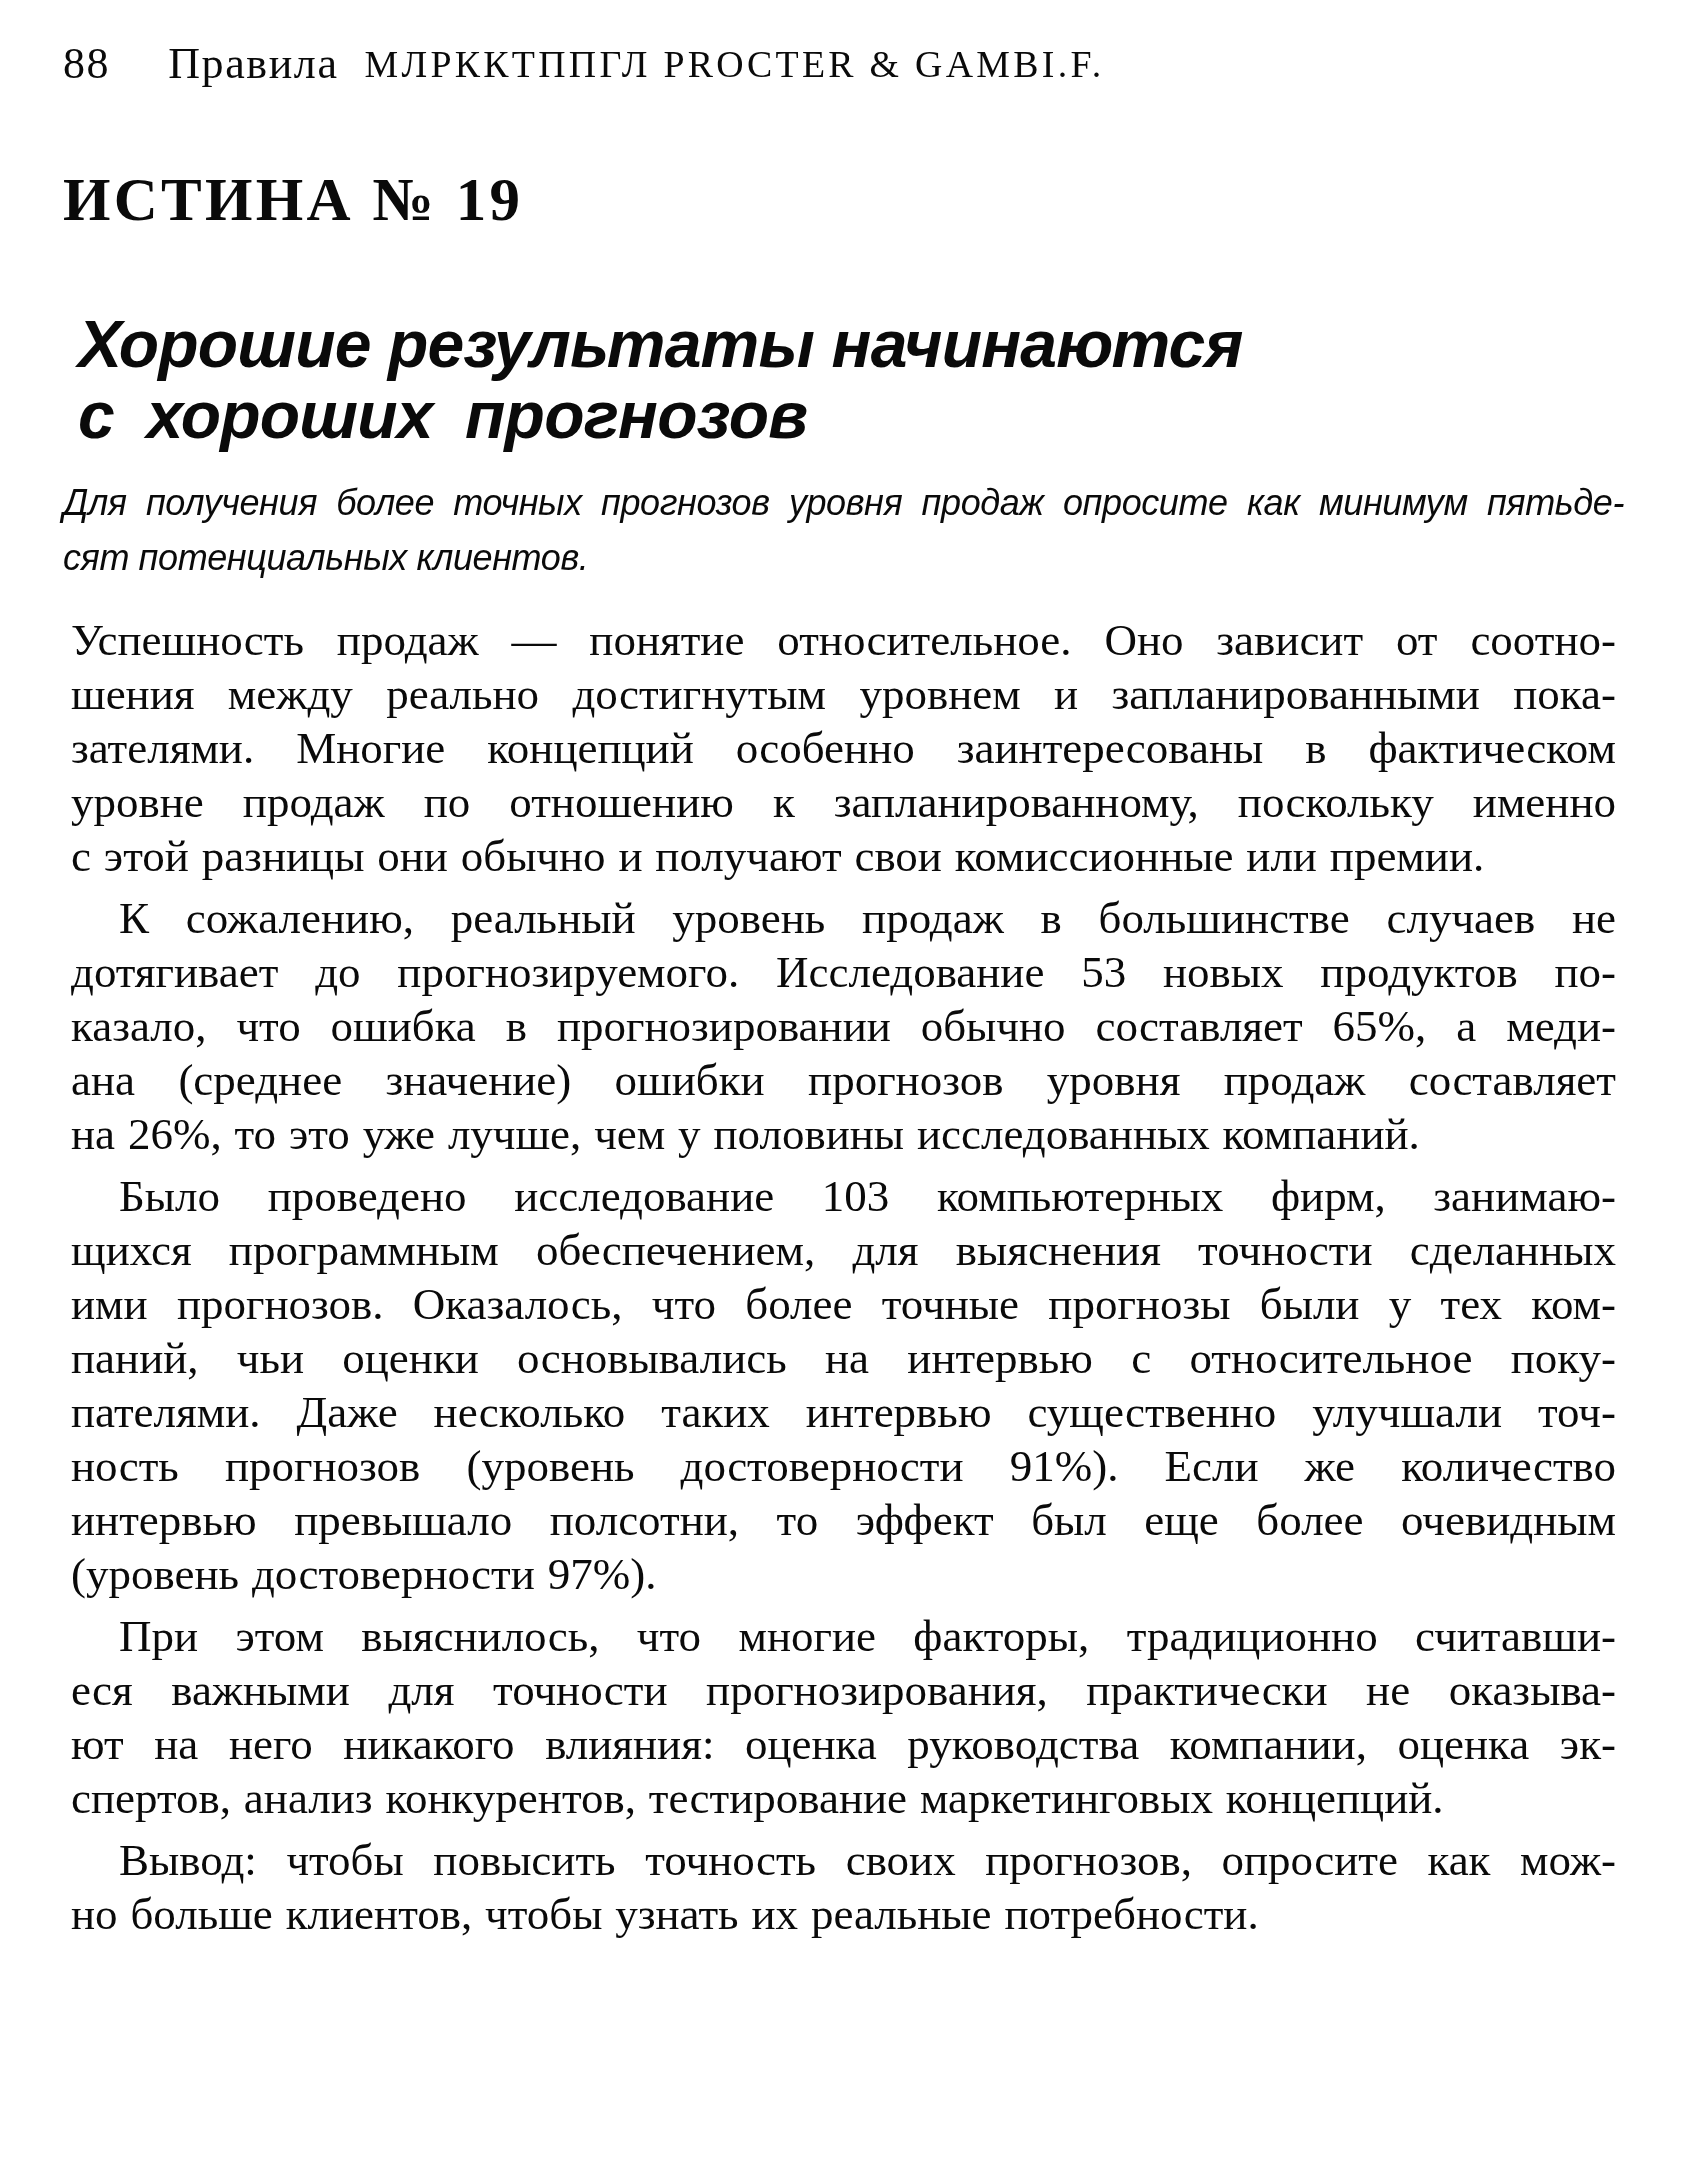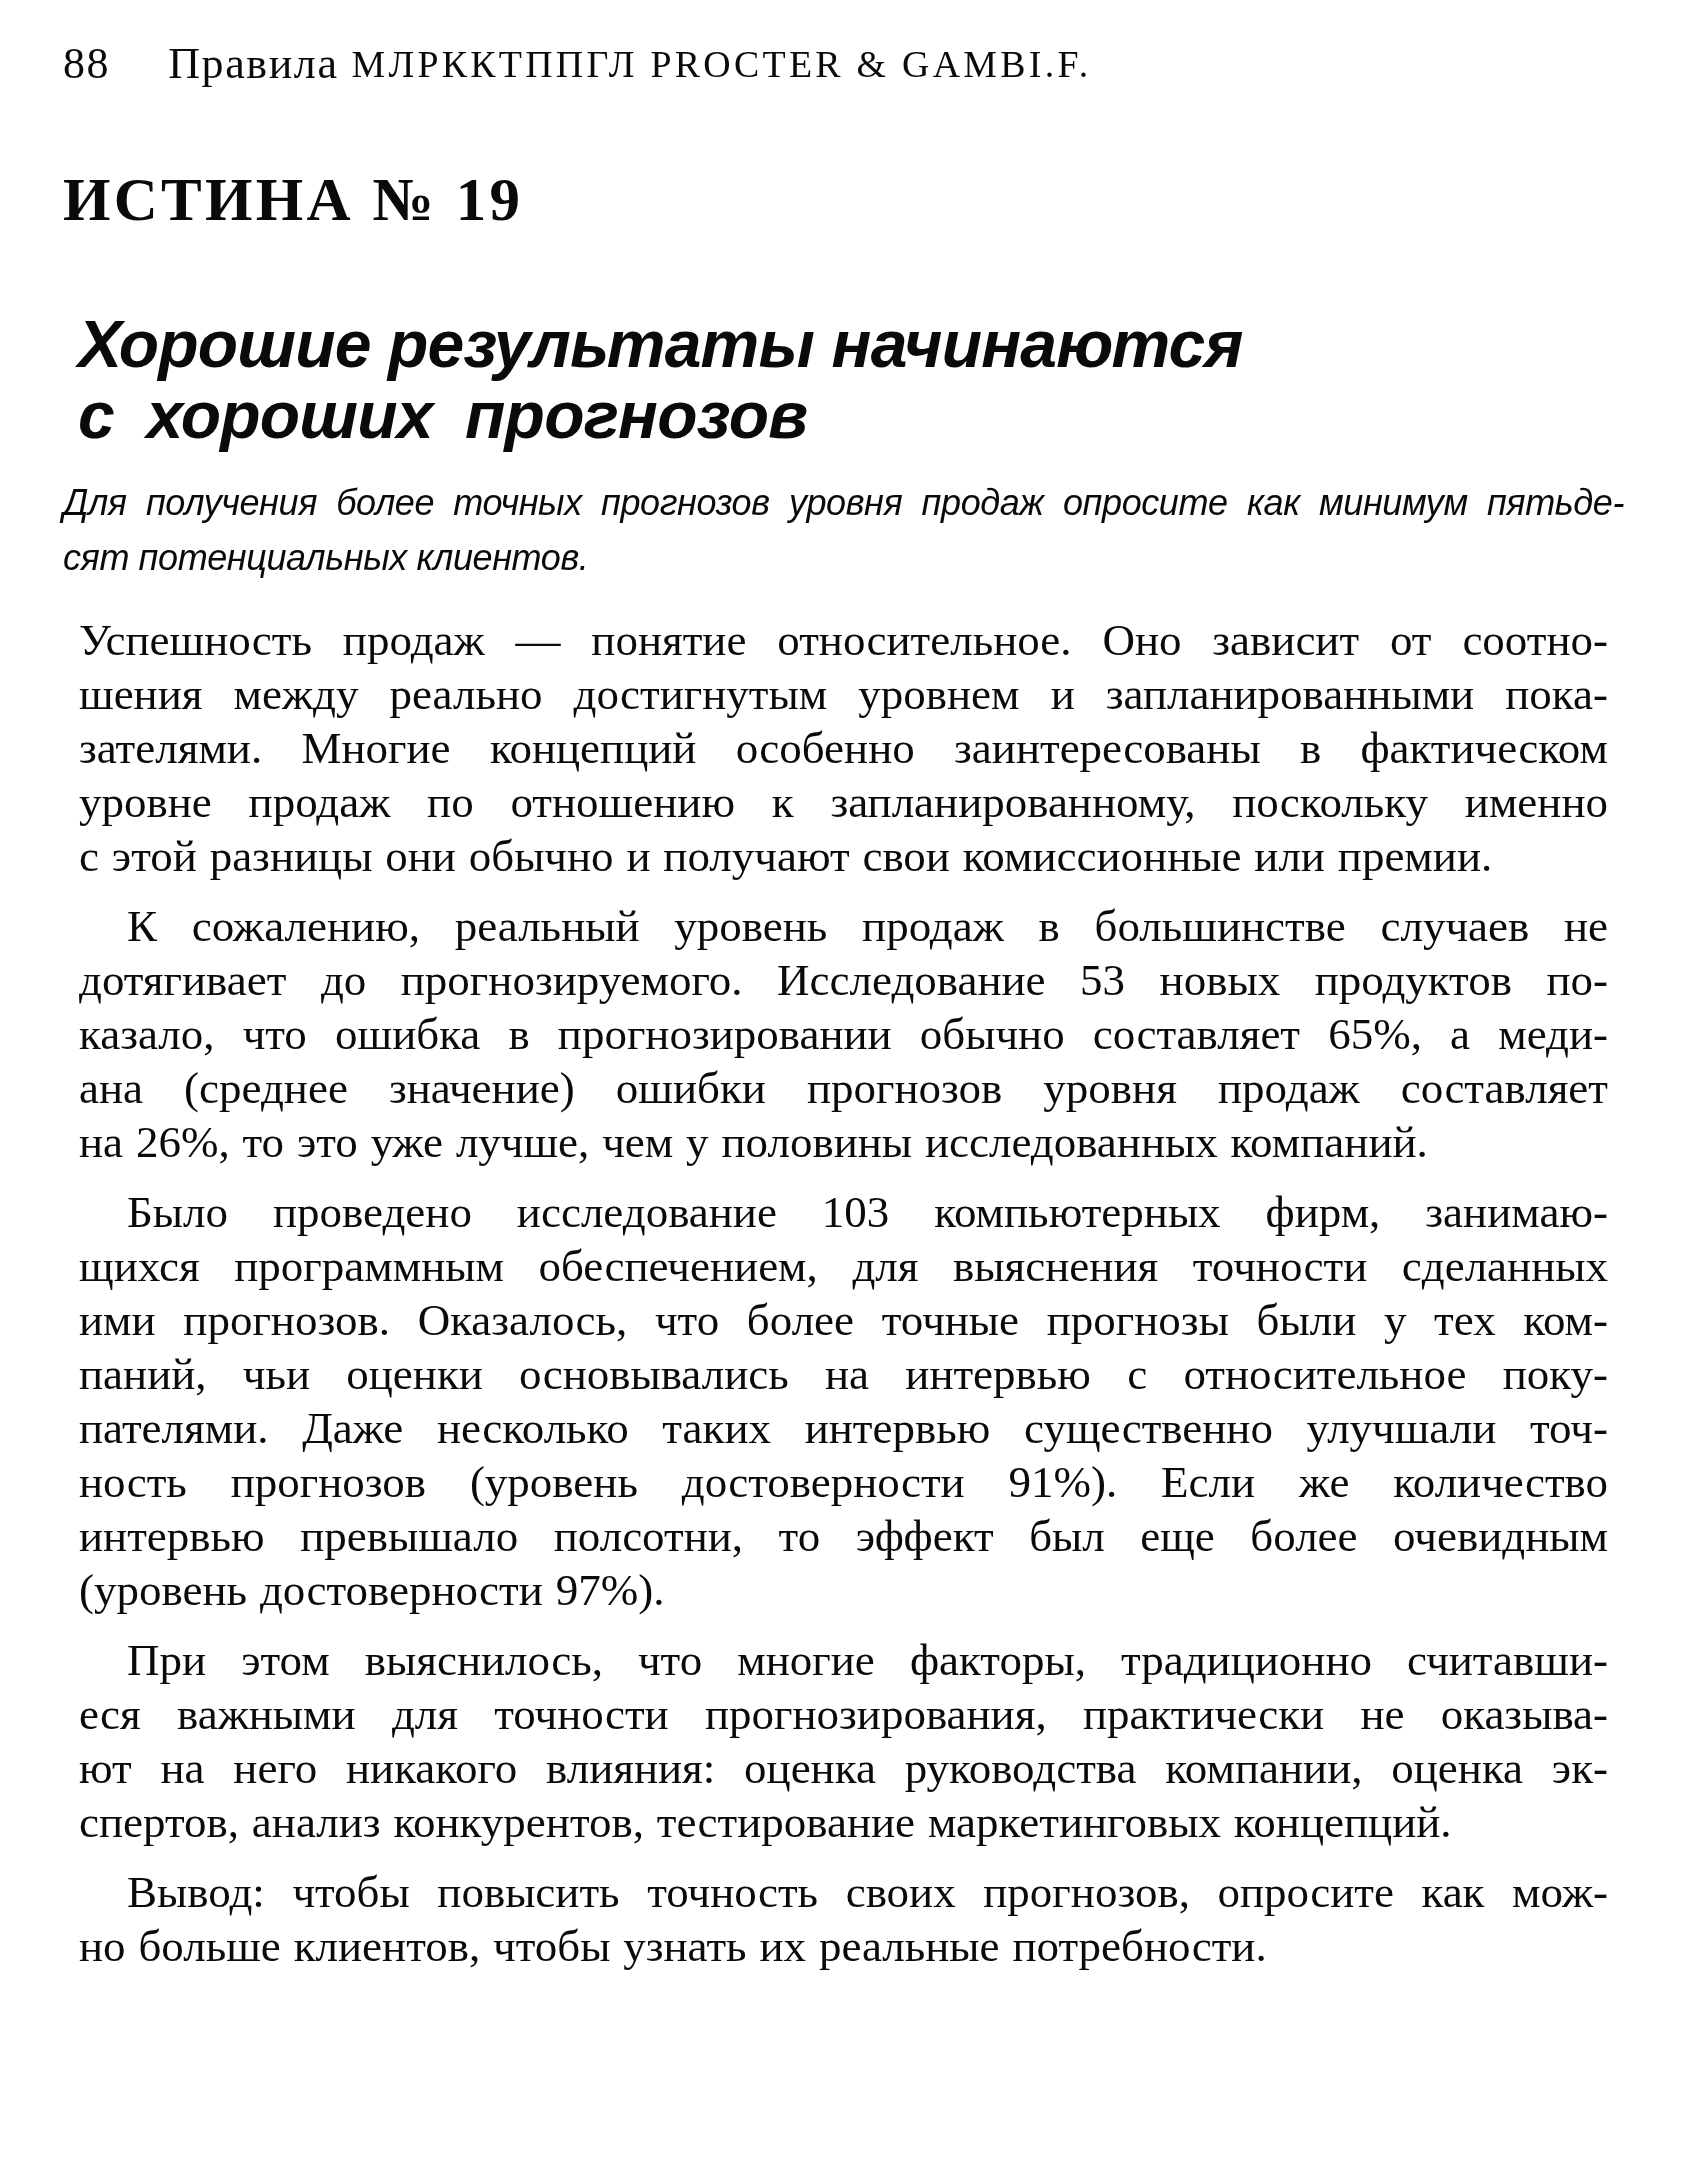--- a/index.html
+++ b/index.html
@@ -18,21 +18,21 @@
   
   .running-head {
     display: flex;
     align-items: flex-start;
     font-size: 44px;
     line-height: 48px;
     white-space: nowrap;
   }
   .page-num { letter-spacing: 1.6px; }
   .running-title-lead { margin-left: 58px; letter-spacing: 1.6px; }
-  .running-title-caps { margin-left: 13px; font-size: 0.86em; letter-spacing: 3.3px; }
+  .running-title-caps { margin-left: 26px; font-size: 0.86em; letter-spacing: 3.3px; }
 
   
   .kicker {
     margin: 79px 0 0 0;
     font-size: 61px;
     line-height: 66px;
     font-weight: bold;
     letter-spacing: 3.3px;
     font-family: "Liberation Serif", "DejaVu Serif", serif;
   }
@@ -62,21 +62,21 @@
   .lead-line { text-align: justify; text-align-last: justify; }
   .lead-line.last { text-align-last: left; }
 
   
   .body-text {
     margin-top: 28px;
     font-size: 45px;
     line-height: 54px;
     word-spacing: 1.6px;
   }
-  .para { margin: 16px; }
+  .para { margin: 8px; }
   .line { text-align: justify; text-align-last: justify; white-space: nowrap; }
   .line.last { text-align-last: left; }
   .para.indent .line.first { text-indent: 48px; }
 </style>
 </head>
 <body>
 
 <div class="page">
 
   <header class="running-head">

